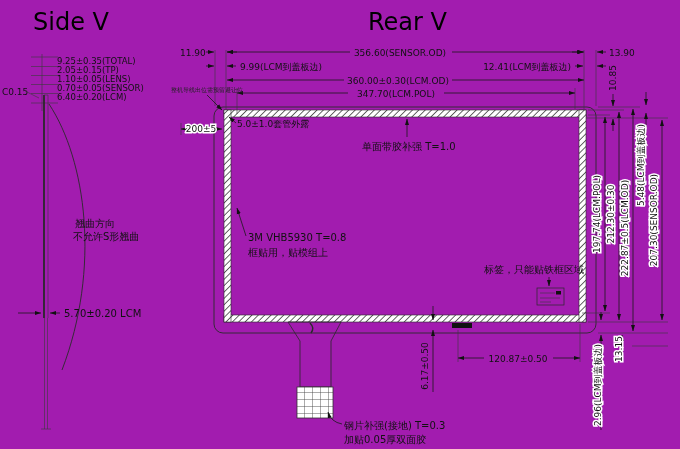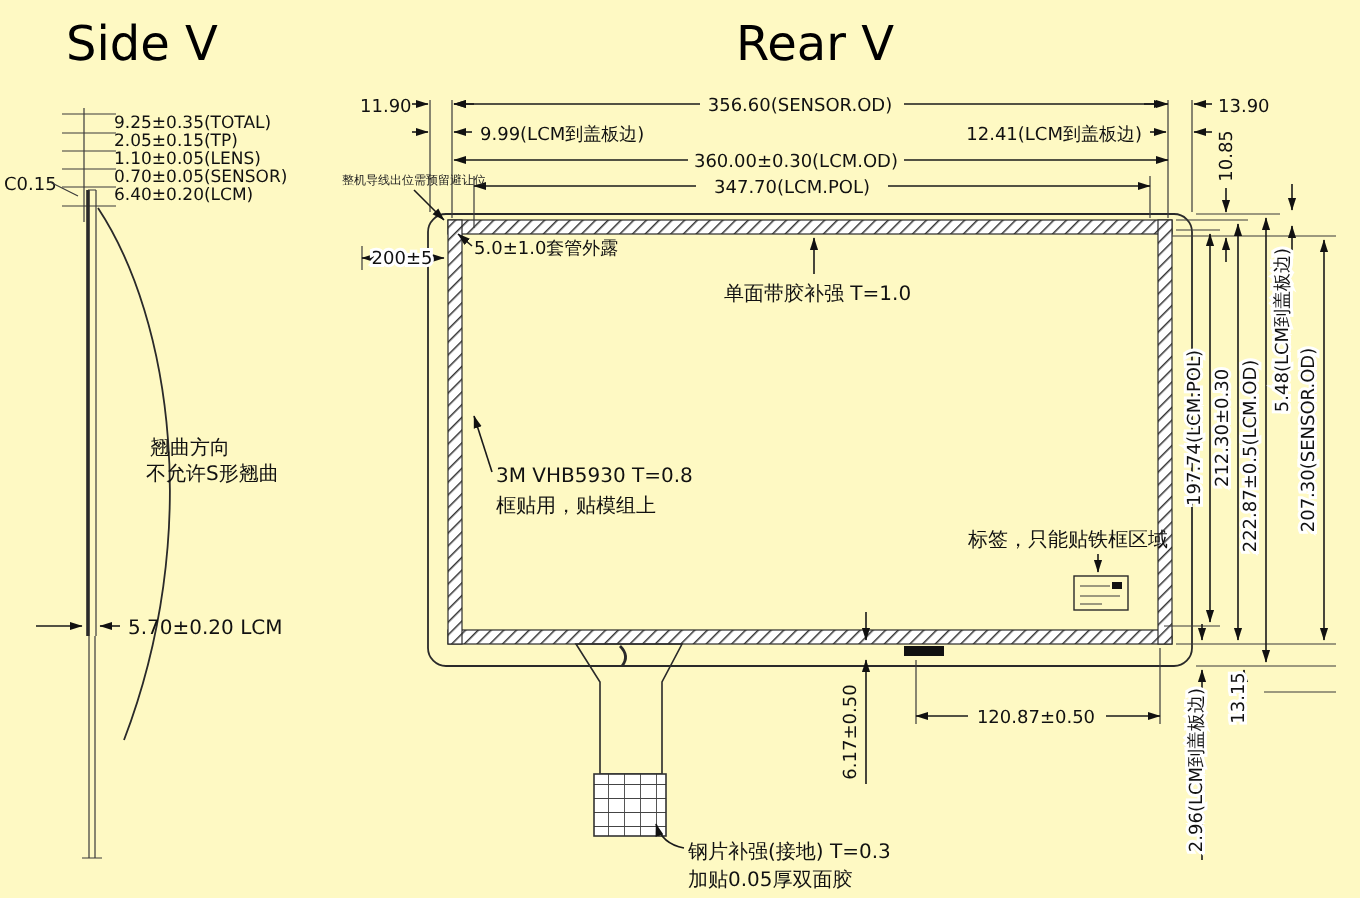--- a/index.html
+++ b/index.html
@@ -1,16 +1,16 @@
 <!DOCTYPE html>
 <html><head>
 <meta charset="utf-8">
 <style>
   html,body{margin:0;padding:0;background:#fff;}
-  .stage{position:relative;width:680px;height:449px;background:#fef9c3;overflow:hidden;}
+  .stage{position:relative;width:680px;height:449px;background:#a21caf;overflow:hidden;}
   svg{display:block;}
   text{fill:#111;font-family:"DejaVu Sans",sans-serif;}
   .ttl{font-size:24px;fill:#000;}
   .t6{font-size:6px;fill:#222;}
   .t85{font-size:8.5px;}
   .t9{font-size:9px;}
   .t10{font-size:10px;}
   .halo{paint-order:stroke;stroke:#fff;stroke-width:3px;}
   .ln{stroke:#2a2a2a;stroke-width:1;fill:none;}
   .tn{stroke:#3a3a3a;stroke-width:0.6;fill:none;}

